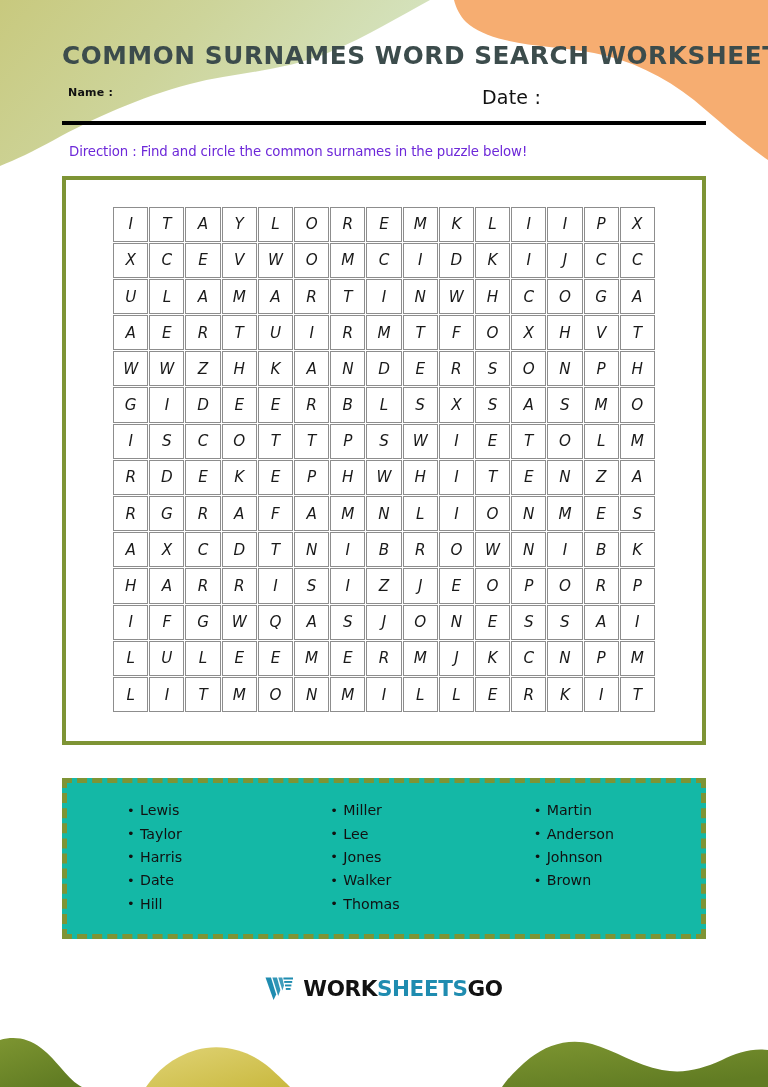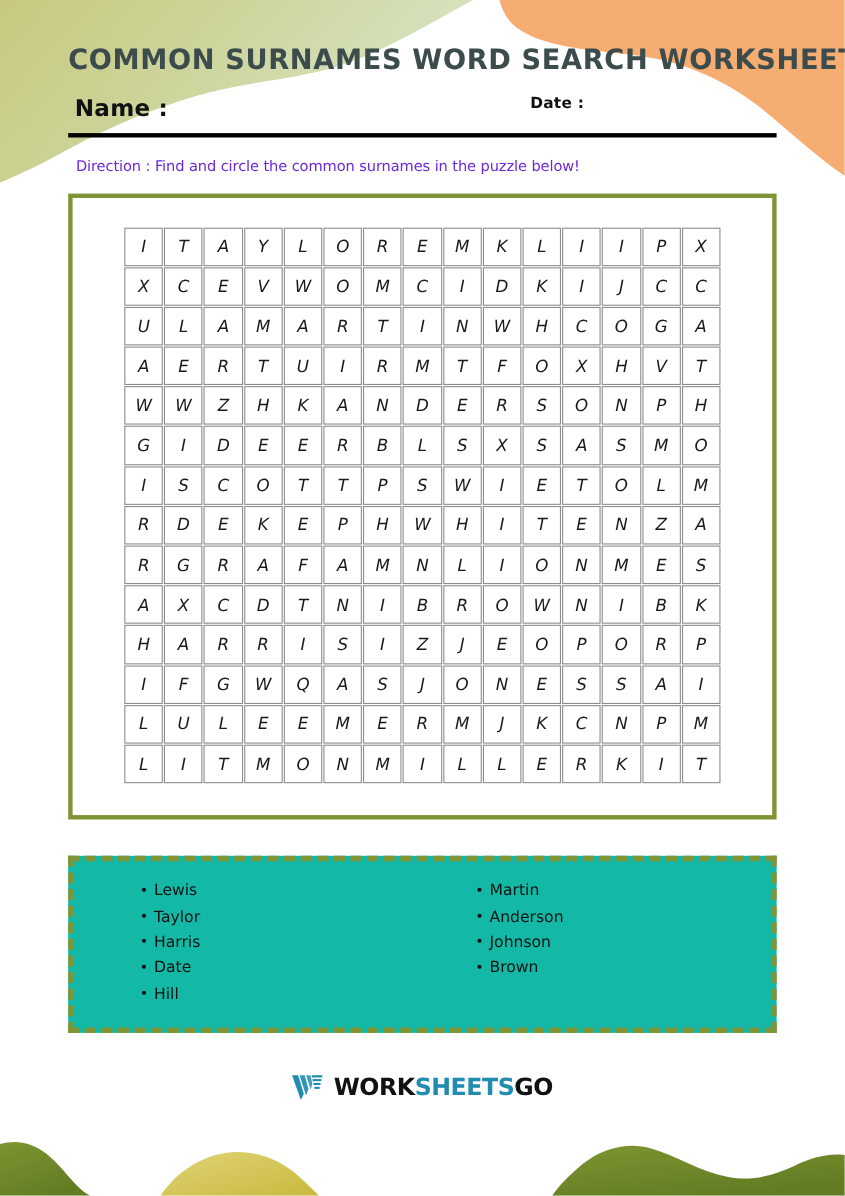--- a/index.html
+++ b/index.html
@@ -55,32 +55,32 @@
   .namedate {
     position: relative;
     height: 34px;
     margin-top: 17px;
   }
   .namedate .nm {
     position: absolute;
     left: 6px;
     top: 0;
     font-family: "DejaVu Sans", sans-serif;
-    font-size: 21px;
+    font-size: 11px;
     font-weight: 700;
     color: #111111;
     letter-spacing: 0.2px;
   }
   .namedate .dt {
     position: absolute;
     left: 420px;
     top: 0;
     font-family: "DejaVu Sans", sans-serif;
-    font-size: 14px;
-    font-weight: 700;
+    font-size: 19px;
+    font-weight: 400;
     color: #111111;
     letter-spacing: 0.2px;
   }
   .rule {
     height: 3.5px;
     background: #000000;
     margin-top: 1px;
     width: 100%;
   }
 
@@ -477,20 +477,29 @@
     <div class="wordcol">
       <ul id="wl-0">
           <li>Lewis</li>
           <li>Taylor</li>
           <li>Harris</li>
           <li>Date</li>
           <li>Hill</li>
         </ul>
     </div>
     <div class="wordcol">
+      <ul id="wl-1">
+          <li>Miller</li>
+          <li>Lee</li>
+          <li>Jones</li>
+          <li>Walker</li>
+          <li>Thomas</li>
+        </ul>
+    </div>
+    <div class="wordcol">
       <ul id="wl-2">
           <li>Martin</li>
           <li>Anderson</li>
           <li>Johnson</li>
           <li>Brown</li>
         </ul>
     </div>
   </div>
 
 </div>

